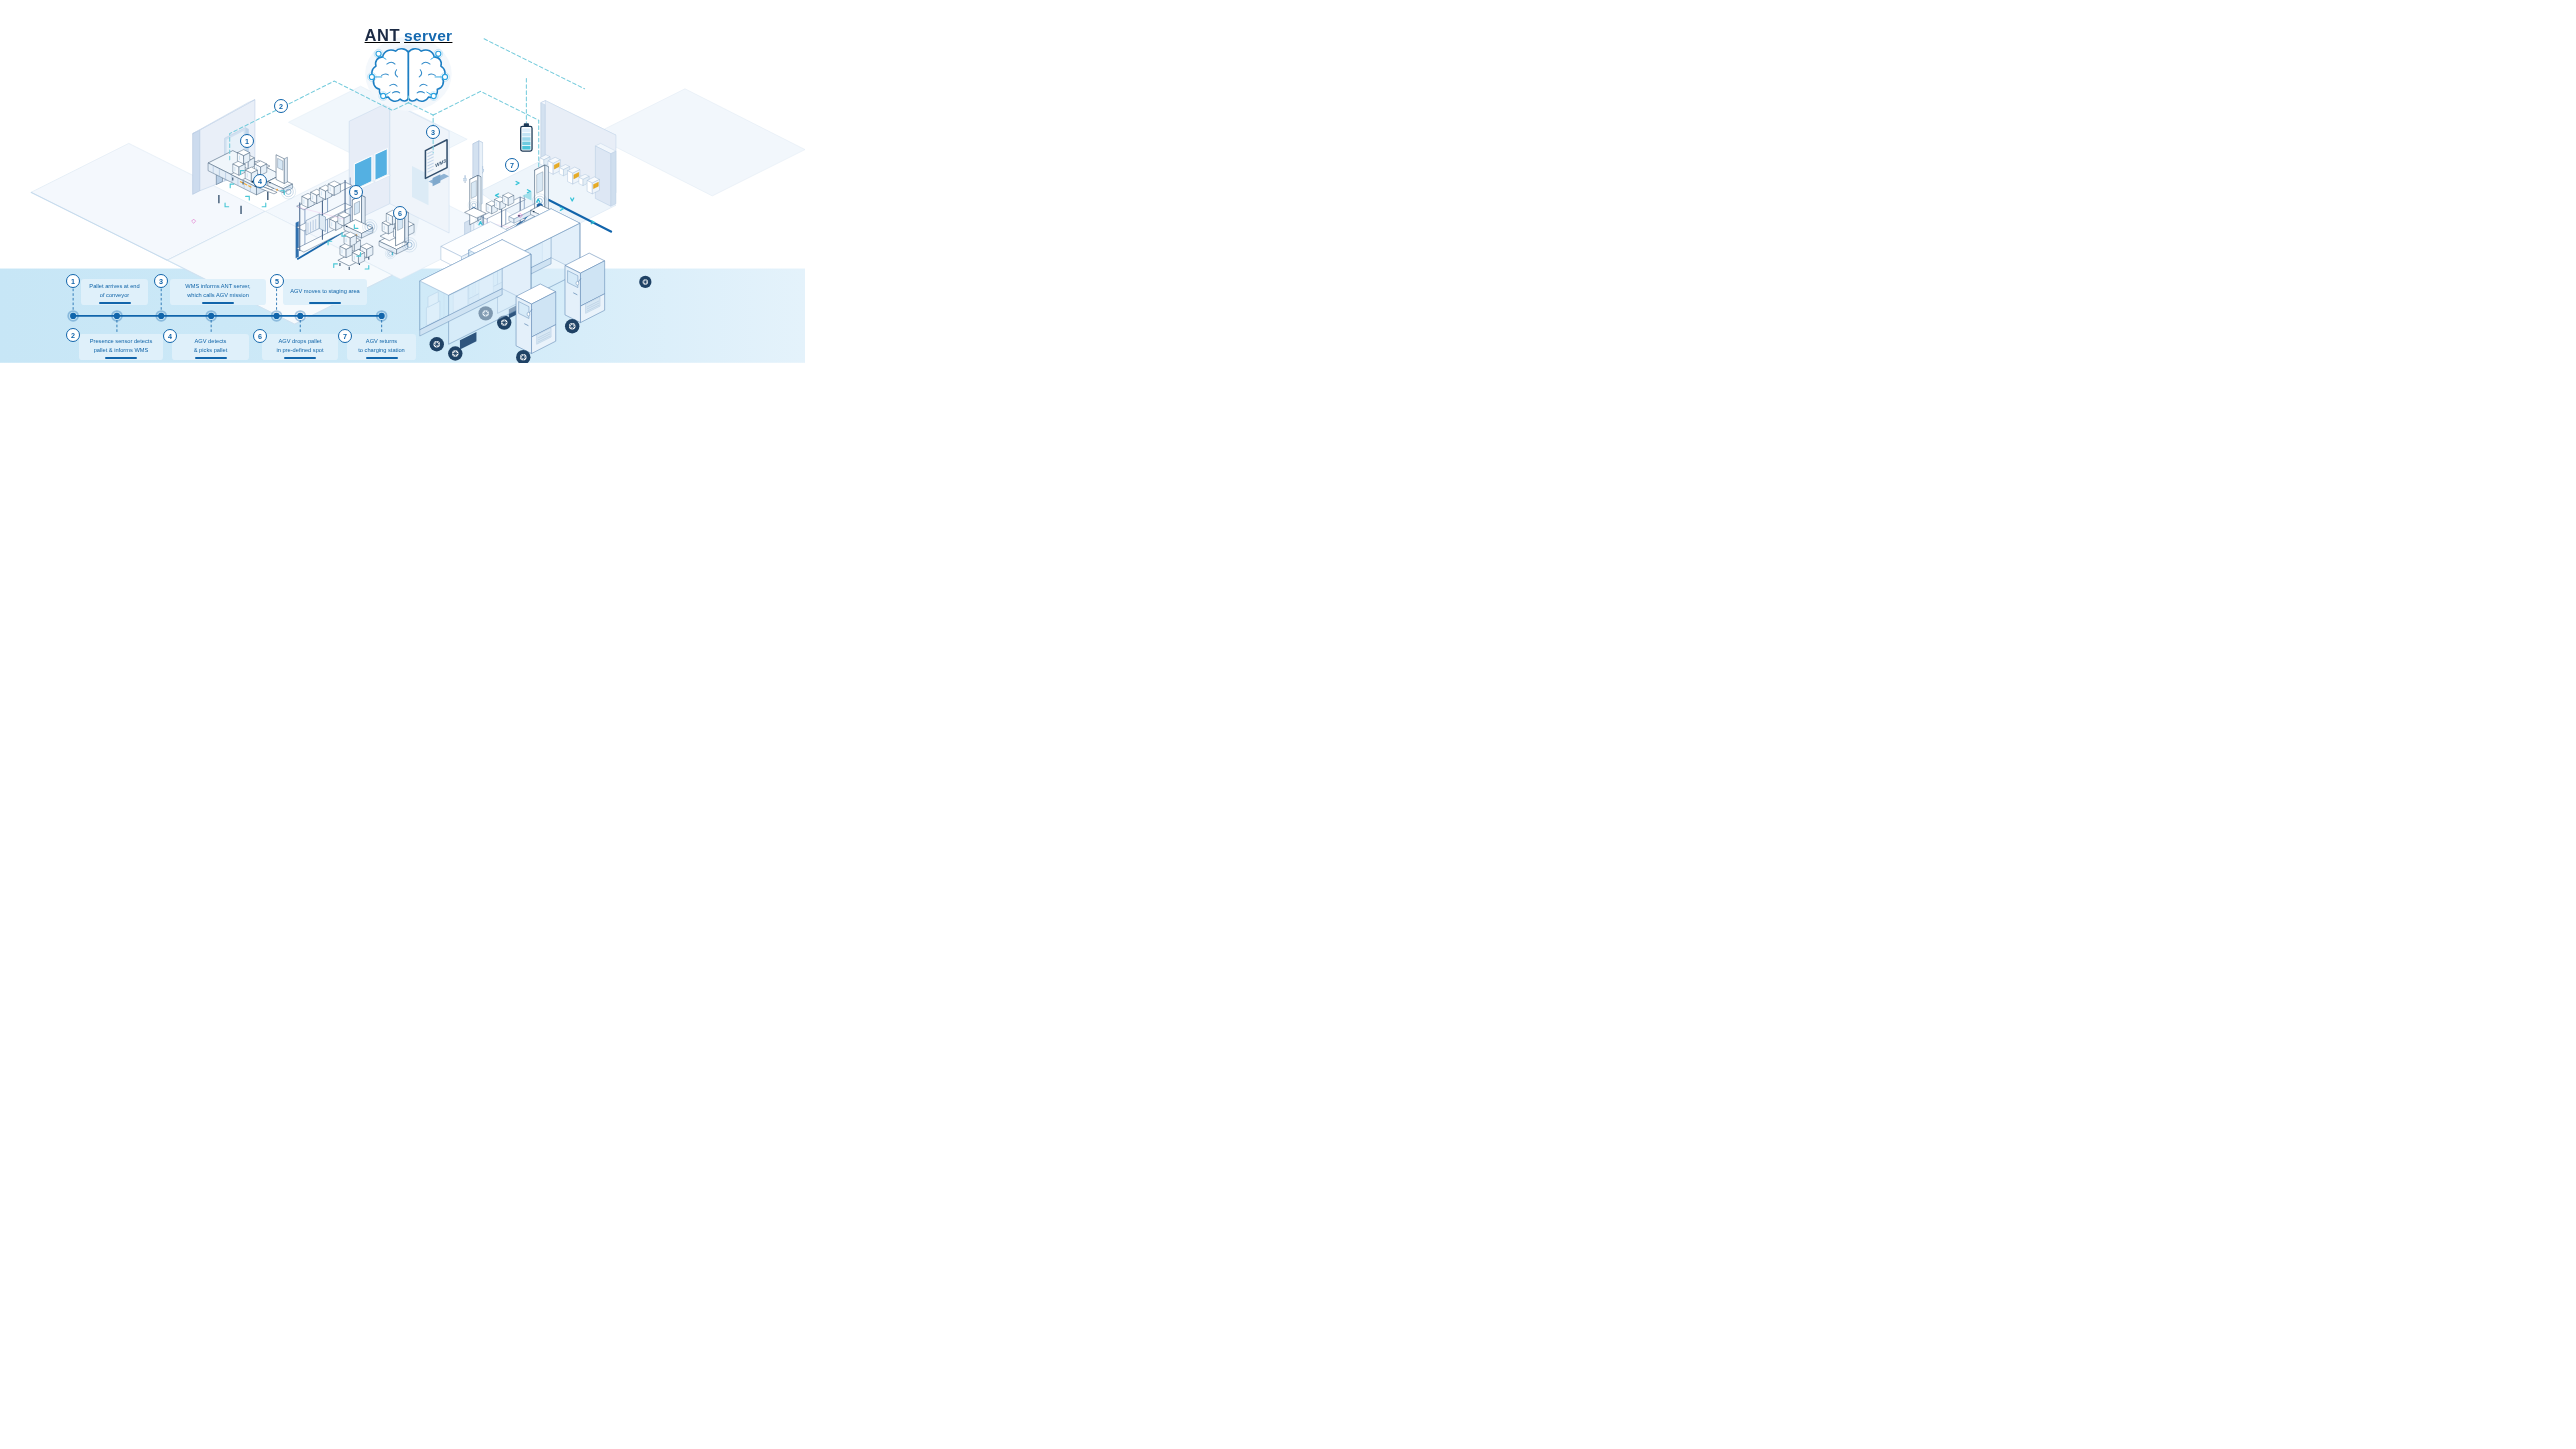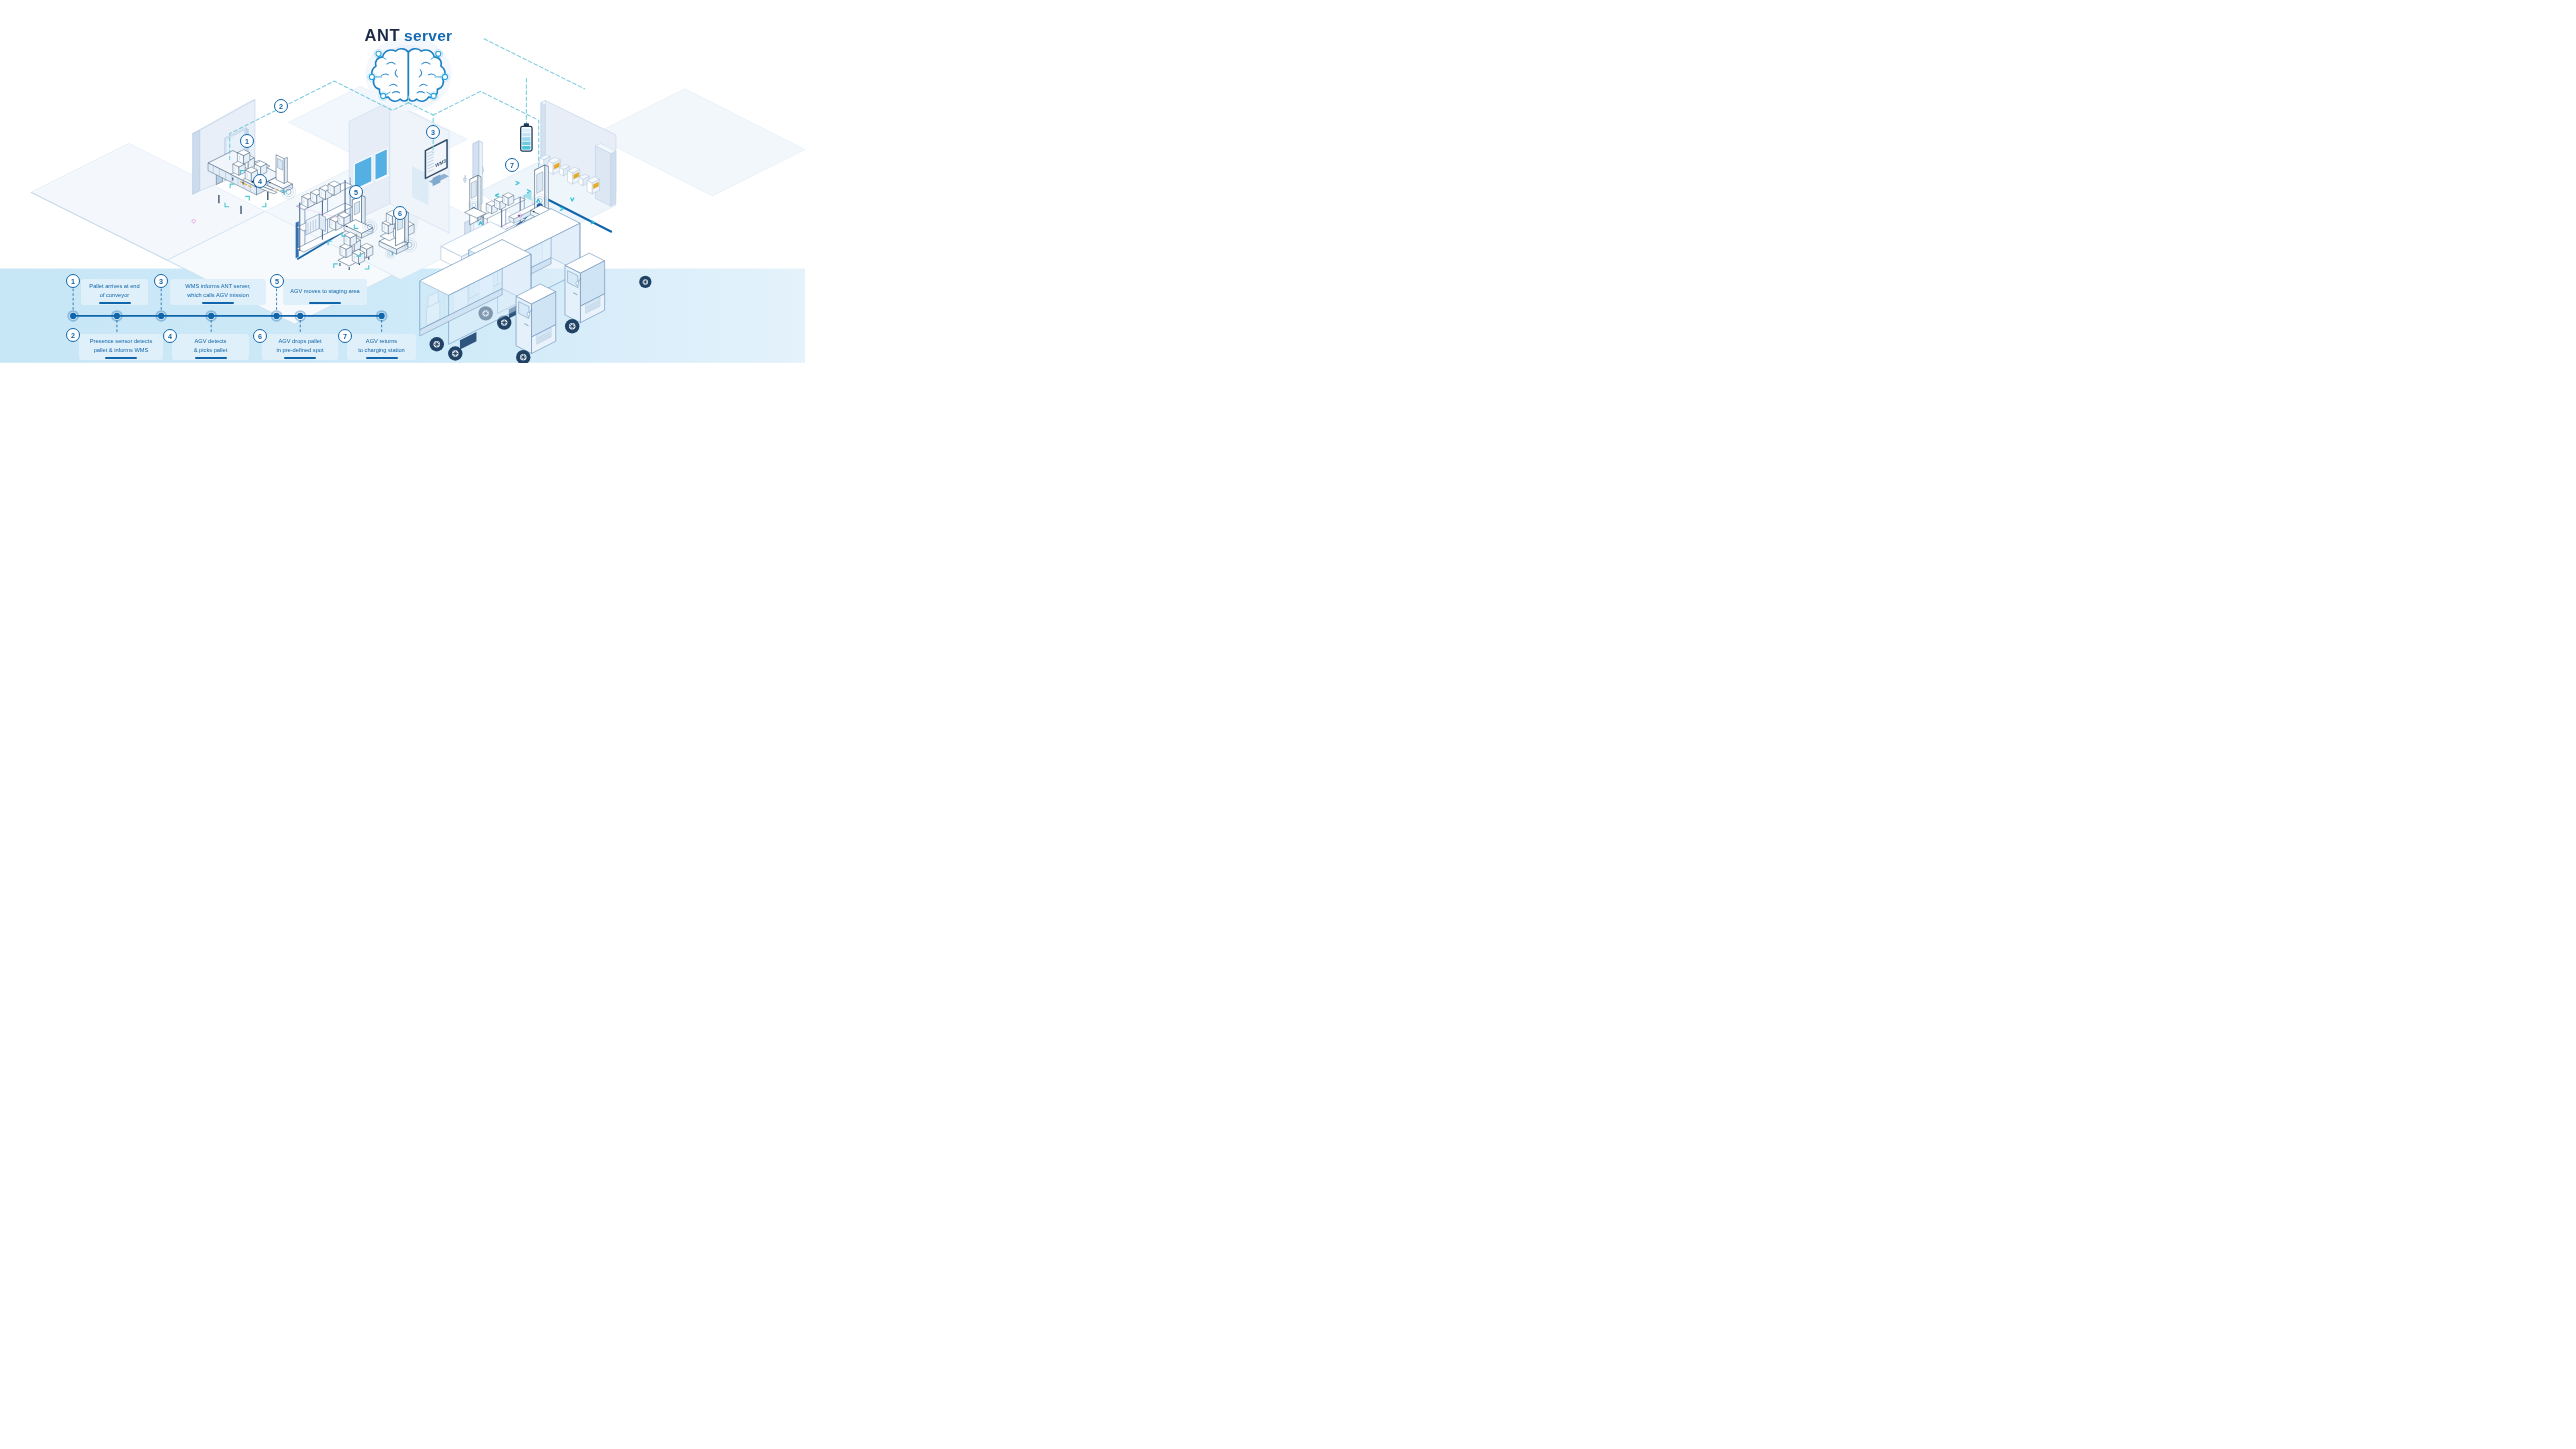--- a/index.html
+++ b/index.html
@@ -3,21 +3,21 @@
 <meta charset="utf-8">
 <style>
   html,body{margin:0;padding:0;background:#ffffff;}
   .canvas{
     position:relative;width:805px;height:363px;overflow:hidden;
     font-family:"Liberation Sans", sans-serif;background:#ffffff;
   }
   svg{position:absolute;left:0;top:0;}
   .logo{
     position:absolute;left:313px;top:26px;width:191px;text-align:center;
-    user-select:none;white-space:nowrap;
+    user-select:none;white-space:nowrap;text-decoration:underline;
   }
   .logo-ant{font-weight:800;font-size:16.5px;color:#1c2b45;letter-spacing:0.5px;}
   .logo-server{font-weight:600;font-size:15.5px;color:#1569b0;margin-left:4.1px;letter-spacing:0.3px;}
   .marker{
     position:absolute;width:14px;height:14px;box-sizing:border-box;
     border:1.3px solid #1165ab;border-radius:50%;background:#ffffff;
     color:#1165ab;font-weight:700;font-size:7.2px;
     display:flex;align-items:center;justify-content:center;z-index:5;
   }
   .card{

